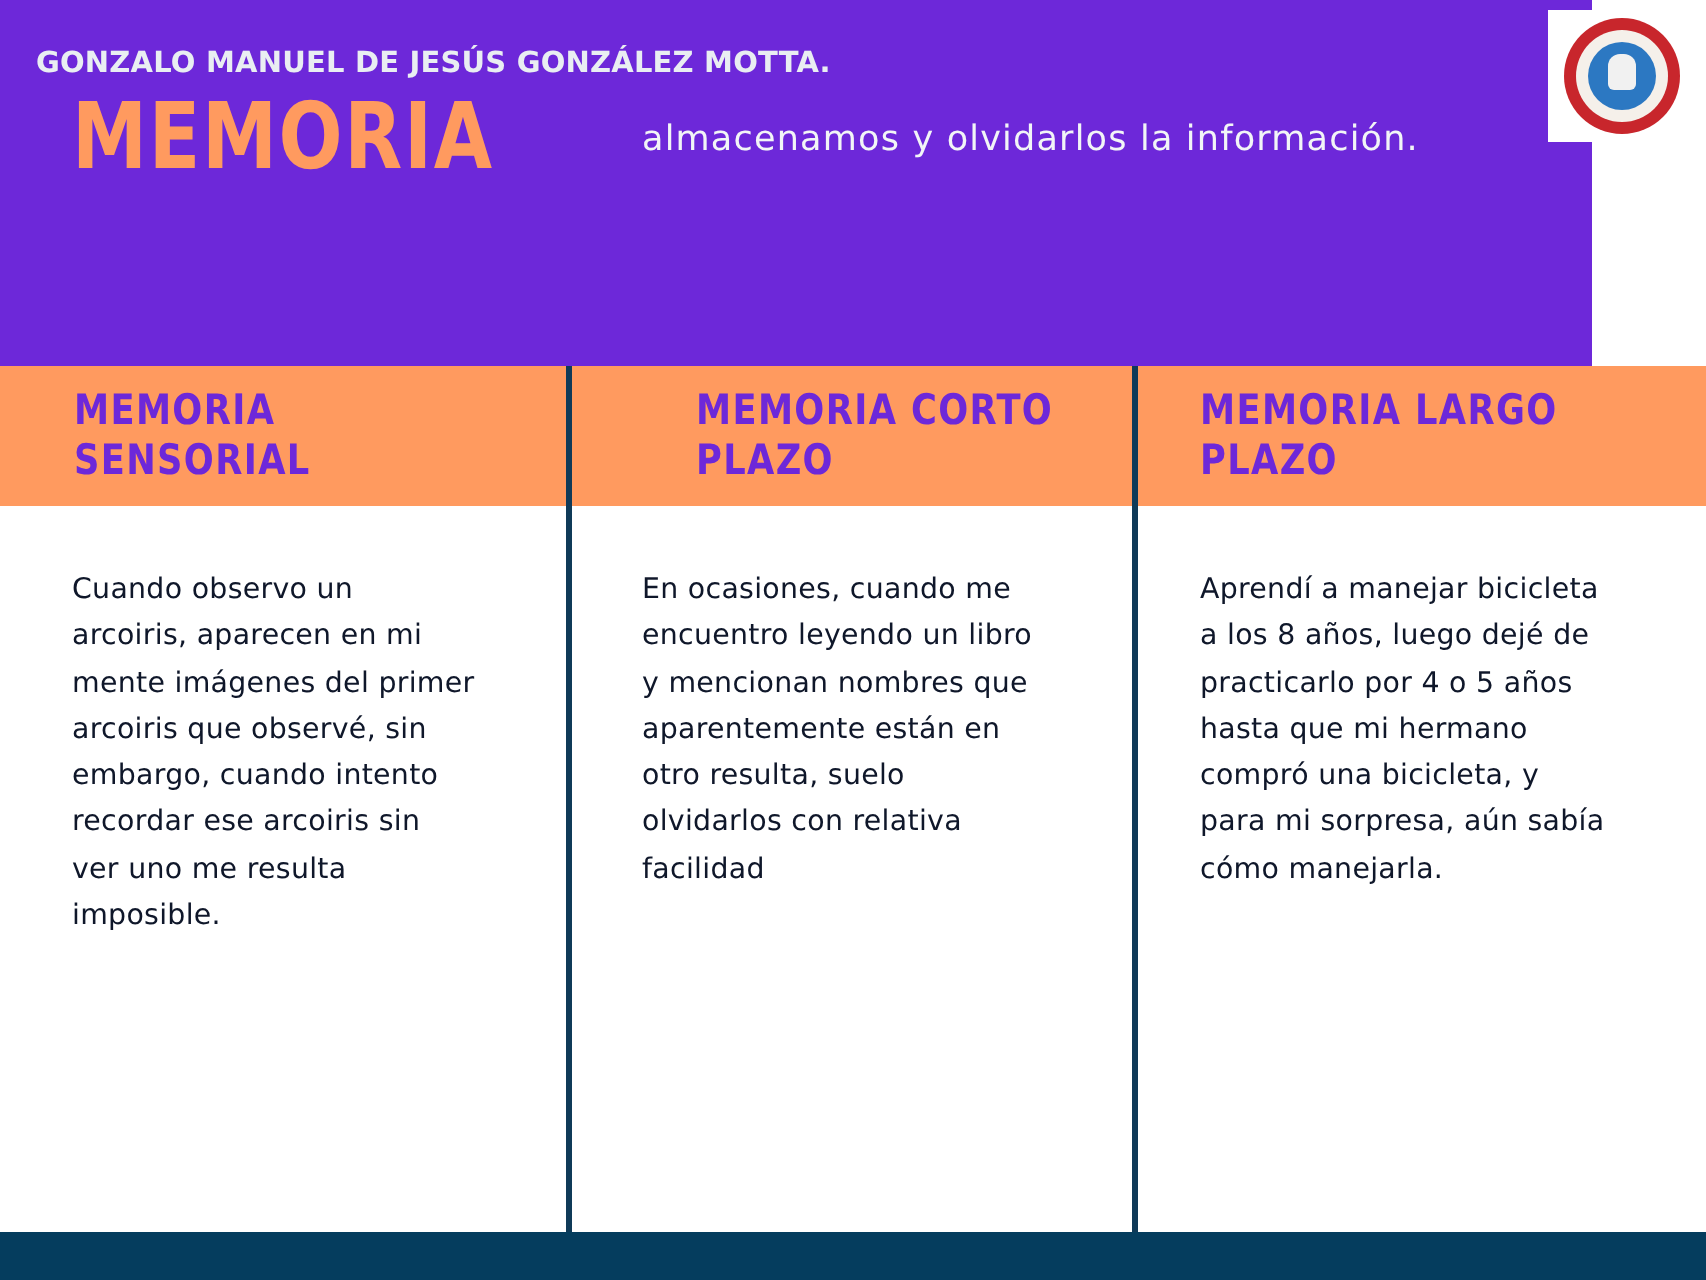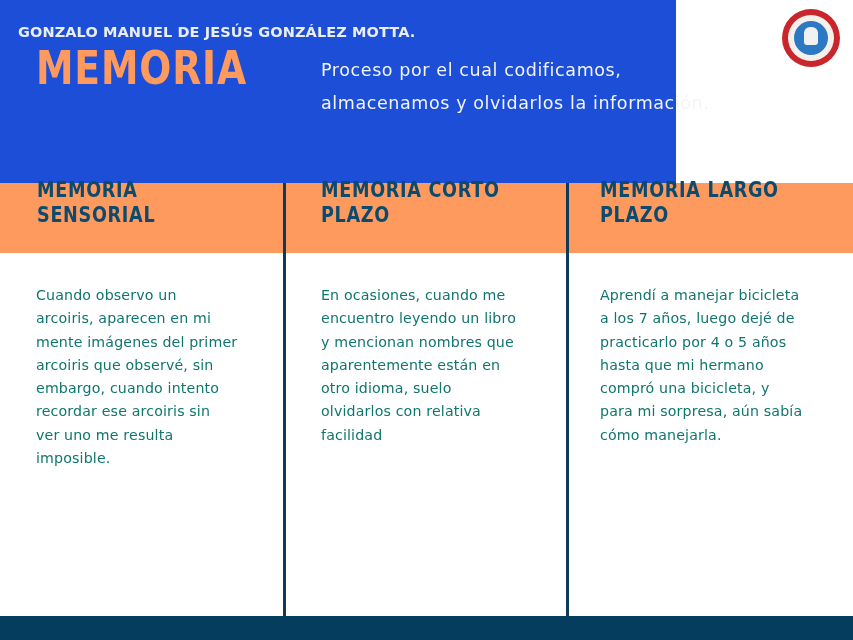--- a/index.html
+++ b/index.html
@@ -2,22 +2,22 @@
 <html><head>
   <meta charset="utf-8">
   <style>
     html, body { margin: 0; padding: 0; }
     body {
       width: 853px; height: 640px; position: relative; overflow: hidden;
       background: #ffffff;
       font-family: "Liberation Sans", sans-serif;
     }
     .header {
-      position: absolute; left: 0; top: 0; width: 676px; height: 183px;
-      background: #1d4ed8;
+      position: absolute; left: 0; top: 0; width: 796px; height: 183px;
+      background: #6d28d9;
     }
     .author {
       position: absolute; left: 18px; top: 24px;
       color: #e9eef2; font-family: "DejaVu Sans", sans-serif;
       font-weight: bold; font-size: 14.5px; letter-spacing: 0.1px;
     }
     .title {
       position: absolute; left: 36px; top: 40px;
       color: #ff9a5f; font-family: "DejaVu Sans", sans-serif;
       font-weight: bold; font-size: 46px; letter-spacing: 1px;
@@ -47,65 +47,64 @@
     }
     .logo-figure {
       position: absolute; left: 22px; top: 18px; width: 14px; height: 18px;
       background: #f1f1f1; border-radius: 6px 6px 3px 3px; z-index: 2;
     }
     .band {
       position: absolute; left: 0; top: 183px; width: 853px; height: 70px;
       background: #ff9a5f;
     }
     .col-head {
-      position: absolute; top: 168px; height: 70px;
+      position: absolute; top: 183px; height: 70px;
       display: flex; align-items: center;
-      color: #0c4a6e; font-family: "DejaVu Sans", sans-serif;
+      color: #6d28d9; font-family: "DejaVu Sans", sans-serif;
       font-weight: bold; font-size: 21px; line-height: 25px; letter-spacing: 0.8px;
     }
     .col-head span {
       display: block; transform: scaleX(0.84); transform-origin: left center;
       white-space: pre-line;
     }
     .col-body {
       position: absolute; top: 284px;
-      color: #0f766e; font-family: "DejaVu Sans", sans-serif;
+      color: #0f172a; font-family: "DejaVu Sans", sans-serif;
       font-size: 14.2px; line-height: 23.3px; letter-spacing: 0.15px;
     }
     .divider {
       position: absolute; top: 183px; width: 3px; height: 433px; background: #0f3a58;
     }
     .footer {
       position: absolute; left: 0; top: 616px; width: 853px; height: 24px;
       background: #053d5e;
     }
   </style>
 </head>
 <body>
 
 <div class="header">
   <div class="author">GONZALO MANUEL DE JESÚS GONZÁLEZ MOTTA.</div>
   <div class="title">MEMORIA</div>
   <div class="subtitle">
-    <div>Proceso por el cual codificamos,</div>
     <div>almacenamos y olvidarlos la información.</div>
   </div>
   <div class="logo">
     <div class="logo-seal">
       <div class="logo-figure"></div>
     </div>
   </div>
 </div>
 
 <div class="band"></div>
 
 <div class="col-head" style="left:37px;width:240px;">
   <span>MEMORIA SENSORIAL</span>
 </div>
-<div class="col-head" style="left:321px;width:240px;">
+<div class="col-head" style="left:321px;width:240px;justify-content:flex-end;">
   <span>MEMORIA CORTO
 PLAZO</span>
 </div>
 <div class="col-head" style="left:600px;width:240px;align-items:center;">
   <span>MEMORIA LARGO
 PLAZO</span>
 </div>
 
 <div class="divider" style="left:283px;"></div>
 <div class="divider" style="left:566px;"></div>
@@ -115,24 +114,24 @@
 mente imágenes del primer
 arcoiris que observé, sin
 embargo, cuando intento
 recordar ese arcoiris sin
 ver uno me resulta
 imposible.</div>
 <div class="col-body" style="left:321px;width:240px;white-space:pre-line;top:284px;">En ocasiones, cuando me
 encuentro leyendo un libro
 y mencionan nombres que
 aparentemente están en
-otro idioma, suelo
+otro resulta, suelo
 olvidarlos con relativa
 facilidad</div>
 <div class="col-body" style="left:600px;width:245px;white-space:pre-line;">Aprendí a manejar bicicleta
-a los 7 años, luego dejé de
+a los 8 años, luego dejé de
 practicarlo por 4 o 5 años
 hasta que mi hermano
 compró una bicicleta, y
 para mi sorpresa, aún sabía
 cómo manejarla.</div>
 
 <div class="footer"></div>
 
 </body></html>

